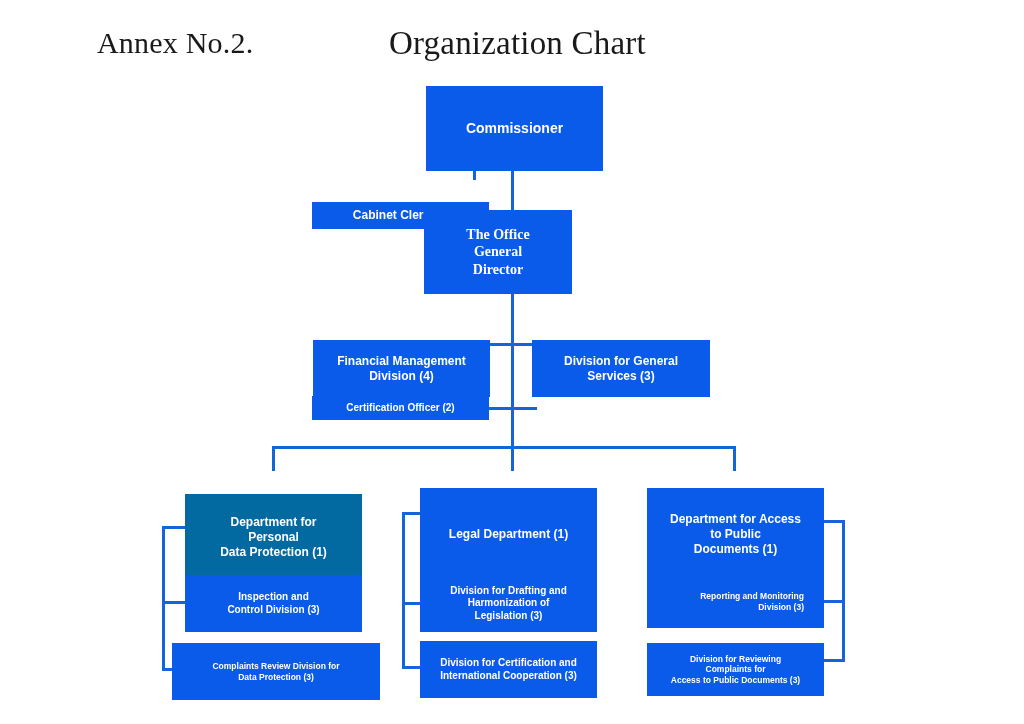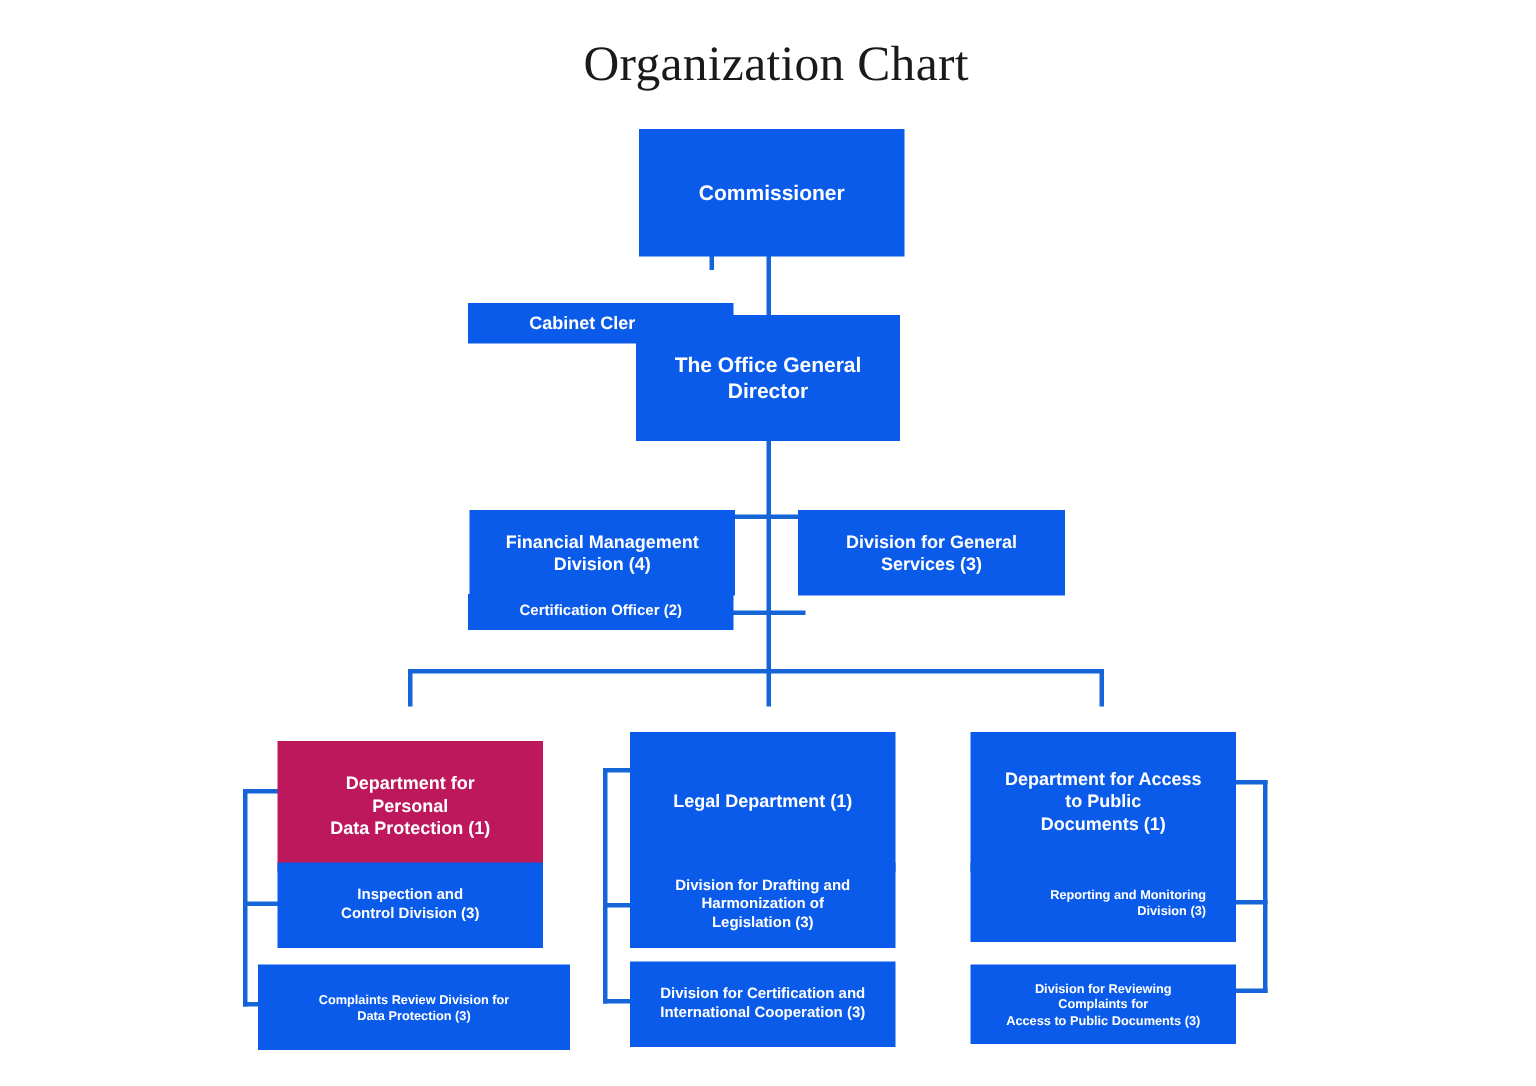--- a/index.html
+++ b/index.html
@@ -66,20 +66,21 @@
   .node.md   { font-size: 12px; margin-top: 24px; }
   .node.sm   { font-size: 10px; }
   .node.xs   { font-size: 8.5px; }
   .node .txt { display: block; }
 </style>
 </head>
 <body style="background: rgb(255, 255, 255);">
 
 <div id="page">
 
+  <div class="annex-label">Annex No.2.</div>
   <div class="chart-title">Organization Chart</div>
 
   <div class="conn" style="left: 511px; top: 170px; width: 3px; height: 41px; background: rgb(21, 101, 216);"></div>
 
   <div class="conn" style="left: 473px; top: 170px; width: 3px; height: 10px; background: rgb(21, 101, 216);"></div>
 
   <div class="conn" style="left: 511px; top: 293px; width: 3px; height: 155px; background: rgb(21, 101, 216);"></div>
 
   <div class="conn" style="left: 490px; top: 343px; width: 24px; height: 3px; background: rgb(21, 101, 216);"></div>
   <div class="conn" style="left: 511px; top: 343px; width: 24px; height: 3px; background: rgb(21, 101, 216);"></div>
@@ -108,21 +109,21 @@
   <div class="conn" style="left: 821px; top: 659px; width: 24px; height: 3px; background: rgb(21, 101, 216);"></div>
 
   <div class="node lg" style="left: 426px; top: 86px; width: 177px; height: 85px; background: rgb(10, 91, 234);">
     <span class="txt">Commissioner</span>
   </div>
 
   <div class="node md" style="left: 312px; top: 178px; width: 177px; height: 27px; background: rgb(10, 91, 234);">
     <span class="txt">Cabinet Clerk (2)</span>
   </div>
 
-  <div class="node lg" style="left: 424px; top: 210px; width: 176px; height: 84px; background: rgb(10, 91, 234);">
+  <div class="node lg" style="left: 424px; top: 210px; width: 148px; height: 84px; background: rgb(10, 91, 234); font-family: Liberation Serif, serif;">
     <span>
       <span class="txt">The Office General</span>
       <span class="txt">Director</span>
     </span>
   </div>
 
   <div class="node md" style="left: 313px; top: 316px; width: 177px; height: 57px; background: rgb(10, 91, 234);">
     <span>
       <span class="txt">Financial Management</span>
       <span class="txt">Division (4)</span>
@@ -134,21 +135,21 @@
       <span class="txt">Division for General</span>
       <span class="txt">Services (3)</span>
     </span>
   </div>
 
   <div class="node sm" style="left: 312px; top: 396px; width: 177px; height: 24px; background: rgb(10, 91, 234);">
     <span class="txt">Certification Officer (2)</span>
   </div>
 
 
-  <div class="node md" style="left: 185px; top: 470px; width: 177px; height: 87px; background: #be185d; justify-content: flex-end;">
+  <div class="node md" style="left: 185px; top: 470px; width: 177px; height: 87px; background: #0369a1; justify-content: flex-end;">
     <span>
       <span class="txt">Department for Personal</span>
       <span class="txt">Data Protection (1)</span>
     </span>
   </div>
 
   <div class="node md" style="left: 420px; top: 464px; width: 177px; height: 93px; background: rgb(10, 91, 234);">
     <span class="txt">Legal Department (1)</span>
   </div>
 

